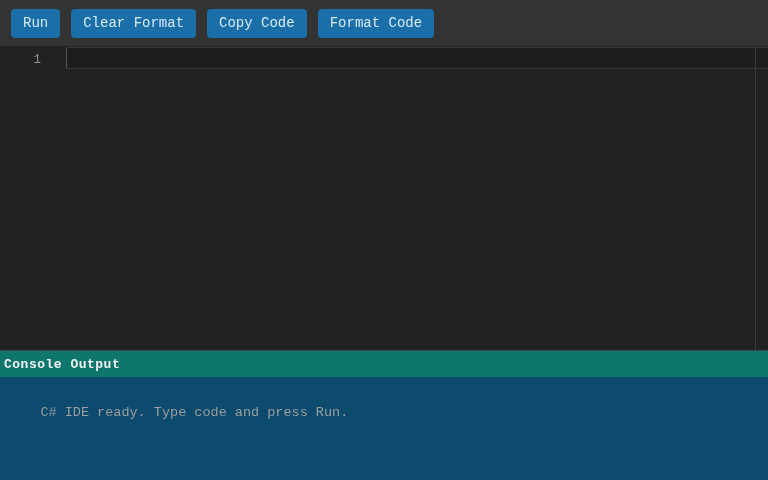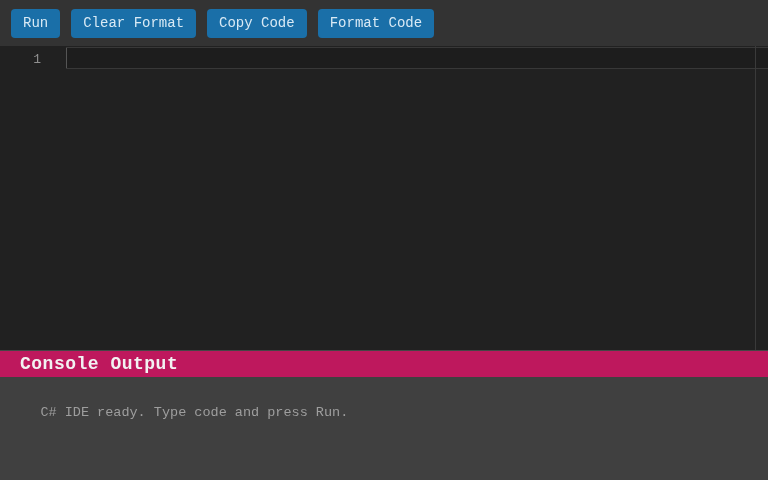--- a/index.html
+++ b/index.html
@@ -70,32 +70,32 @@
   .scrollbar-divider {
     position: absolute;
     left: 755px; top: 0; bottom: 0;
     width: 1px;
     background: #3a3a3a;
   }
 
   
   .console-header {
     height: 27px; flex: 0 0 27px;
-    background: #be185d;
+    background: #0f766e;
     border-top: 1px solid #454545;
     color: #f2f2f2;
-    font-size: 18px;
+    font-size: 13px;
     font-weight: bold;
     display: flex; align-items: center;
-    padding-left: 20px;
+    padding-left: 4px;
     letter-spacing: 0.5px;
   }
   .console-body {
     flex: 1 1 auto;
-    background: #404040;
+    background: #0c4a6e;
     color: #9e9e9e;
     font-size: 13.5px;
     padding: 10px 8px;
     line-height: 17px;
     white-space: pre-wrap;
   }
 </style>
 </head>
 <body>
 

